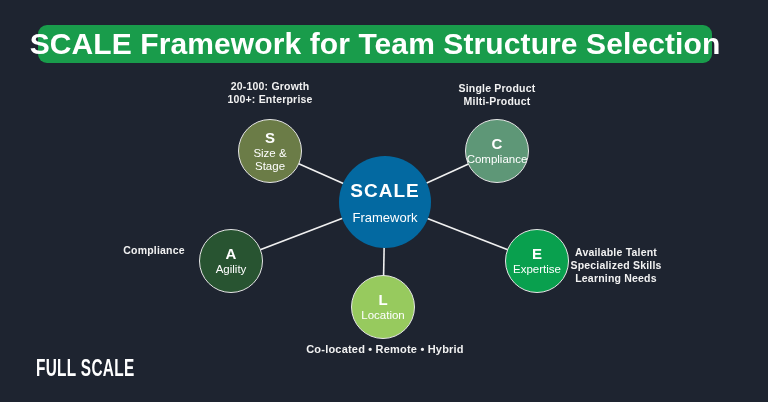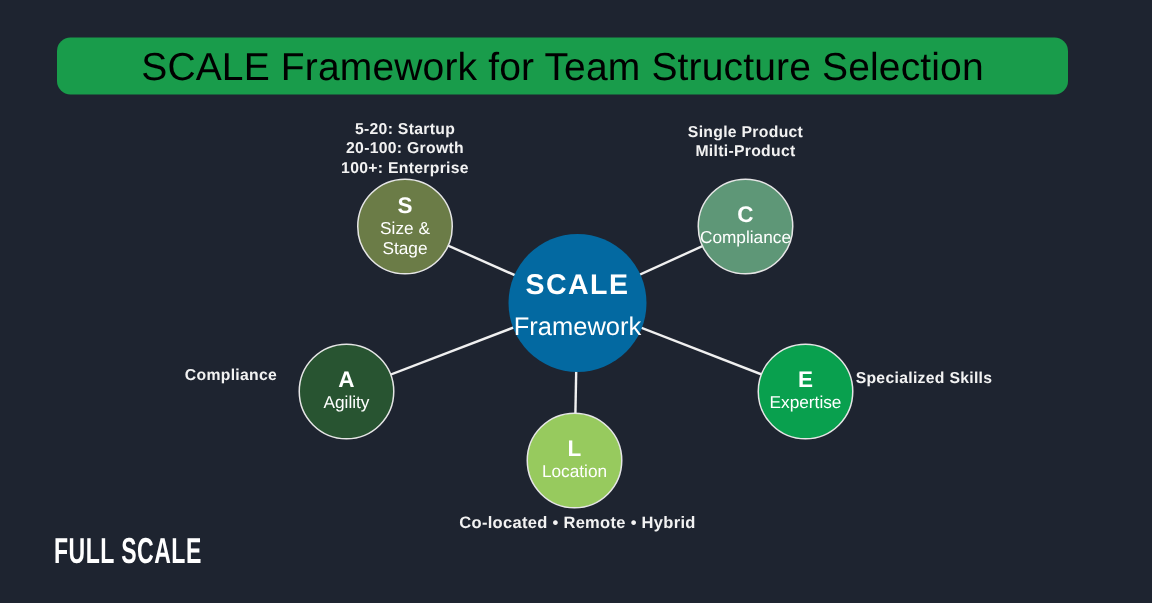--- a/index.html
+++ b/index.html
@@ -13,23 +13,23 @@
   }
   .banner {
     position: absolute;
     left: 38px; top: 25px;
     width: 674px; height: 38px;
     background: #199c4b;
     border-radius: 9px;
     display: flex; align-items: center; justify-content: center;
   }
   .banner span {
-    color: #000000;
-    font-weight: normal;
-    font-size: 26px;
+    color: #ffffff;
+    font-weight: bold;
+    font-size: 30px;
     letter-spacing: 0.1px;
     white-space: nowrap;
   }
   svg.connectors { position: absolute; left: 0; top: 0; }
   .node {
     position: absolute;
     border-radius: 50%;
     display: flex; flex-direction: column;
     align-items: center; justify-content: center;
     text-align: center;
@@ -37,21 +37,21 @@
   }
   .satellite { width: 64px; height: 64px; border: 1.5px solid #e6e6e6; }
   .node .letter { font-weight: bold; font-size: 15px; line-height: 16px; }
   .node .node-label { font-size: 11.5px; line-height: 13px; margin-top: 1px; }
   .node-center {
     left: 339px; top: 156px;
     width: 92px; height: 92px;
     background: #0369a1;
   }
   .node-center .c1 { font-weight: bold; font-size: 19px; letter-spacing: 1px; line-height: 21px; }
-  .node-center .c2 { font-size: 17px; line-height: 15px; margin-top: 9px; }
+  .node-center .c2 { font-size: 13px; line-height: 15px; margin-top: 9px; }
   .node-s { left: 238px; top: 119px; background: #6b7c47; }
   .node-c { left: 465px; top: 119px; background: #5e9777; }
   .node-a { left: 199px; top: 229px; background: #285431; }
   .node-e { left: 505px; top: 229px; background: #09a04e; }
   .node-l { left: 351px; top: 275px; background: #97ca5e; }
   .note {
     position: absolute;
     width: 140px;
     text-align: center;
     font-size: 10.5px;
@@ -116,35 +116,36 @@
   <span class="letter">E</span>
   <span class="node-label">Expertise</span>
 </div>
 
 <div class="node satellite node-l">
   <span class="letter">L</span>
   <span class="node-label">Location</span>
 </div>
 
 <div class="note note-s">
-  <div>5-20: Startup</div>
   <div>20-100: Growth</div>
   <div>100+: Enterprise</div>
 </div>
 
 <div class="note note-c">
   <div>Single Product</div>
   <div>Milti-Product</div>
 </div>
 
 <div class="note note-a">
   <div>Compliance</div>
 </div>
 
 <div class="note note-e">
+  <div>Available Talent</div>
   <div>Specialized Skills</div>
+  <div>Learning Needs</div>
 </div>
 
 <div class="note note-l">
   <div>Co-located  •  Remote  •  Hybrid</div>
 </div>
 
 <div class="logo">FULL SCALE</div>
 
 </body></html>

